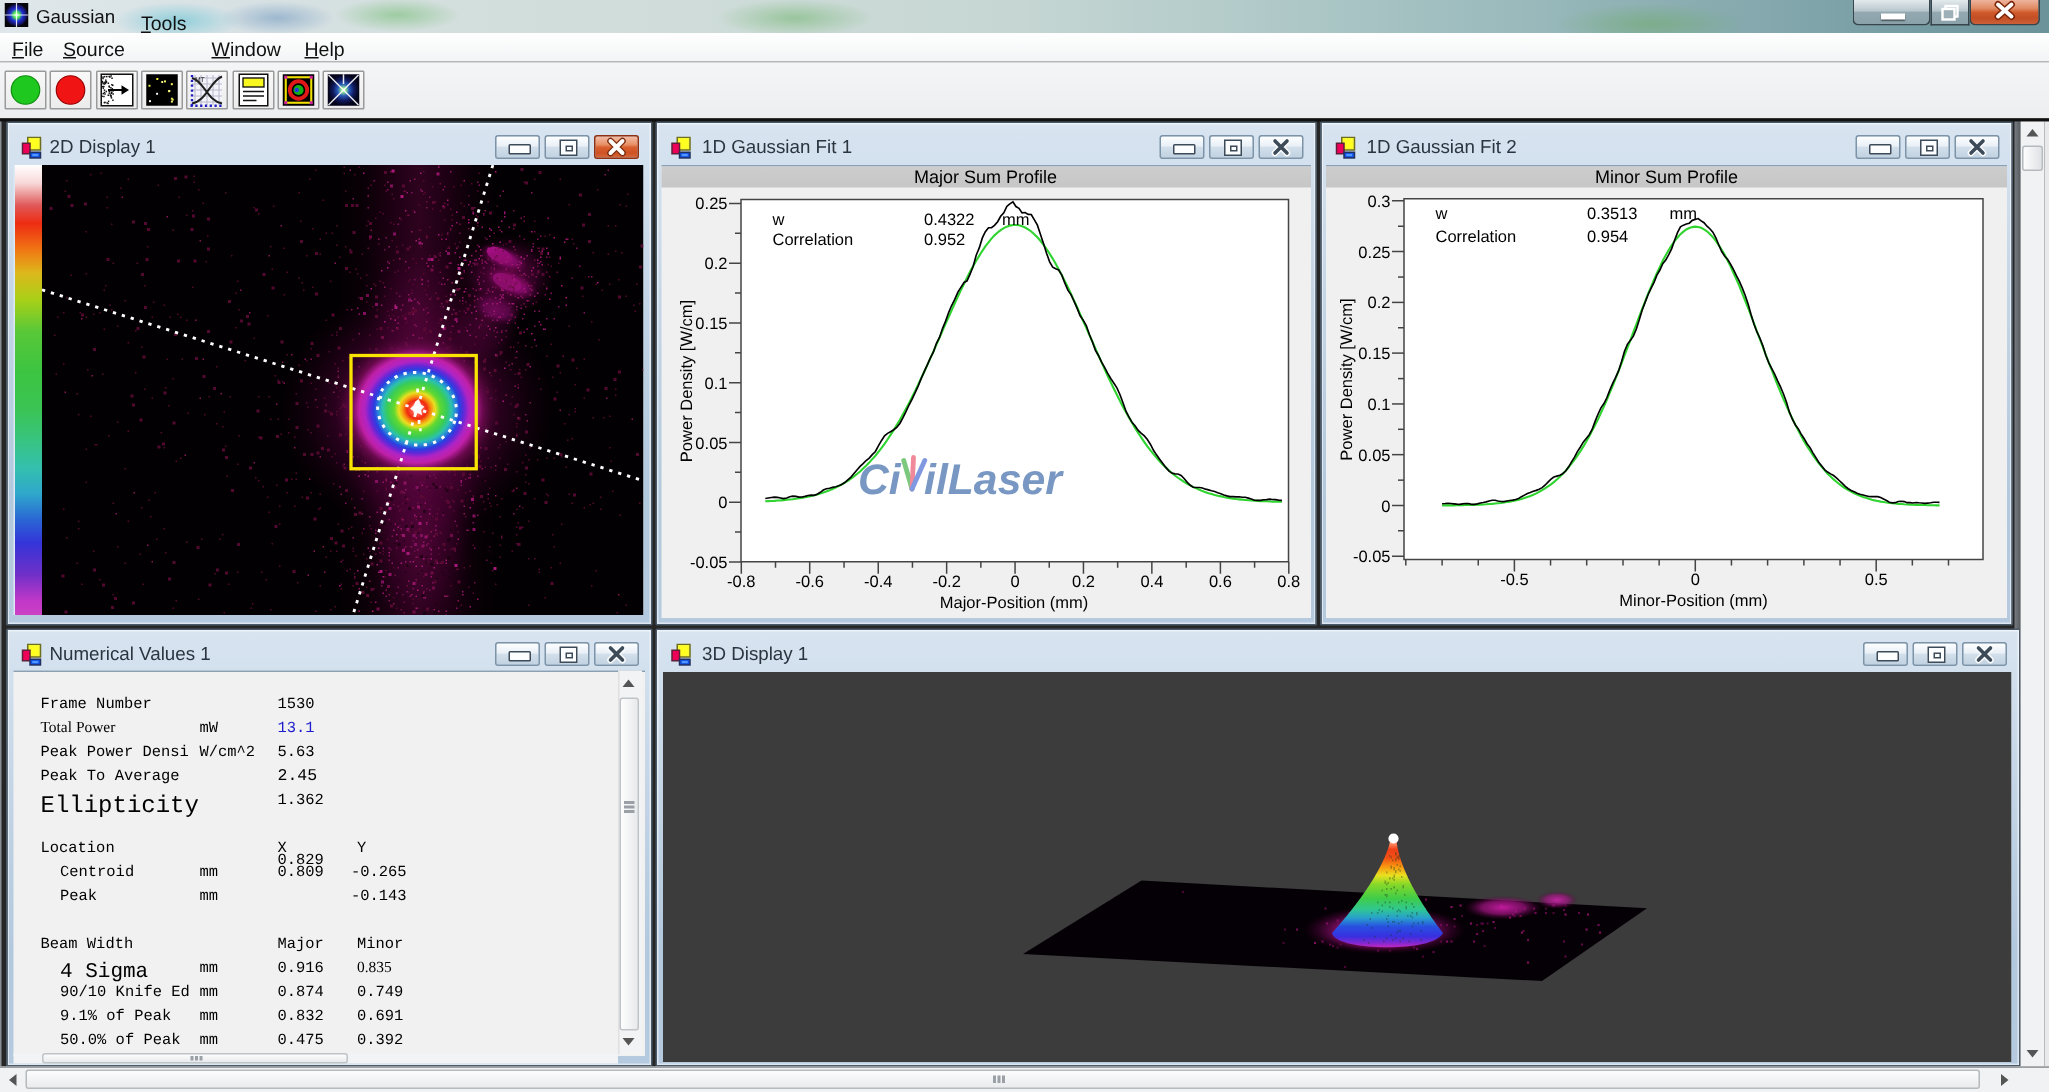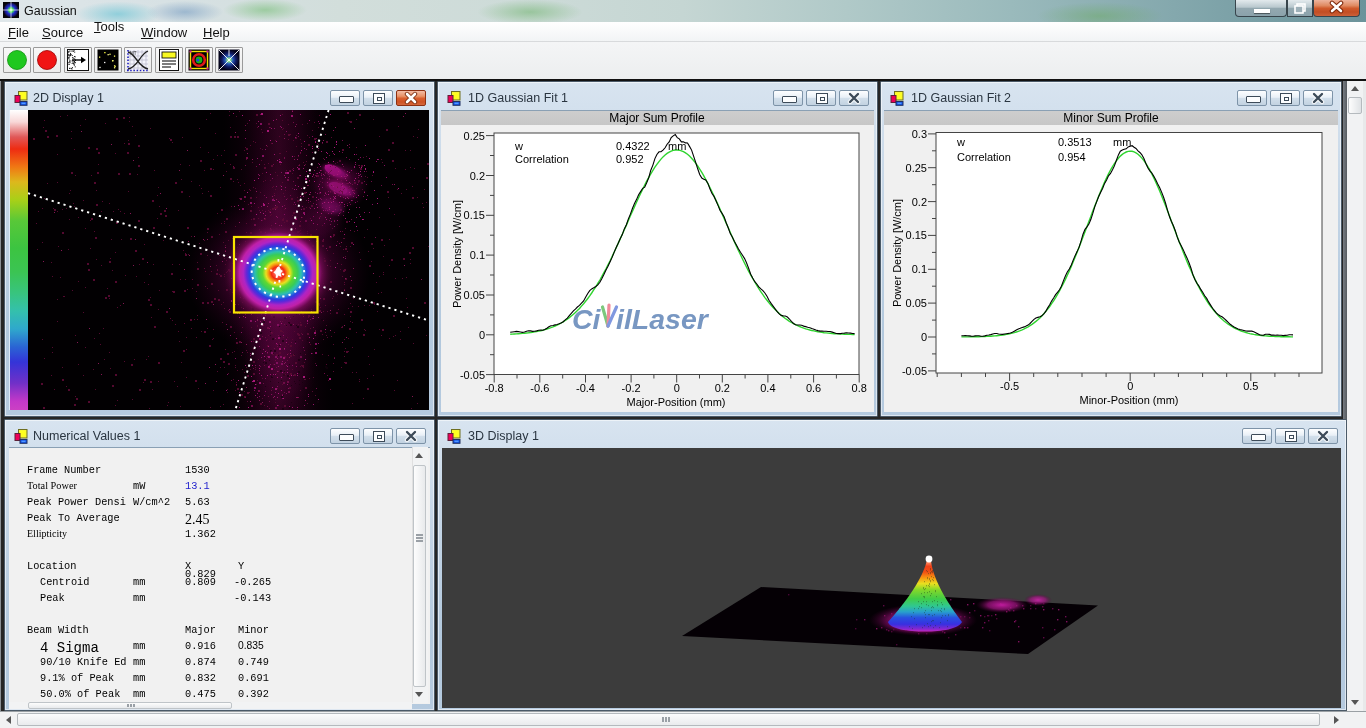--- a/index.html
+++ b/index.html
@@ -36,21 +36,21 @@
       <rect x="7" y="6" width="8" height="7" fill="#9db0b8" stroke="#fff" stroke-width="1.6"></rect>
     </svg></div>
 <div class="abs" style="left:1313px;top:0;width:47px;height:17px;border:1px solid #38454c;border-top:none;border-radius:0 0 4px 4px;background:linear-gradient(180deg,#eeb49e 0%,#e08a62 35%,#d05a2c 52%,#c24e24 75%,#cc6038 100%);box-sizing:border-box">
 <svg width="45" height="15" viewBox="0 0 45 15">
       <path d="M18 3 L27 11 M27 3 L18 11" stroke="#7c2508" stroke-width="4.6" stroke-linecap="round"></path>
       <path d="M18 3 L27 11 M27 3 L18 11" stroke="#ffffff" stroke-width="2.6" stroke-linecap="round"></path>
     </svg></div>
 <div class="abs" style="left:0;top:22px;width:1366px;height:19px;background:linear-gradient(180deg,#ffffff,#f2f4f5)"></div>
 <div class="abs nw" style="left:8px;top:25px;font-size:13px;color:#111"><span style="text-decoration:underline">F</span>ile</div>
 <div class="abs nw" style="left:42px;top:25px;font-size:13px;color:#111"><span style="text-decoration:underline">S</span>ource</div>
-<div class="abs nw" style="left:94px;top:19px;font-size:13px;color:#111"><span style="text-decoration:underline">T</span>ools</div>
+<div class="abs nw" style="left:94px;top:8px;font-size:13px;color:#111"><span style="text-decoration:underline">T</span>ools</div>
 <div class="abs nw" style="left:141px;top:25px;font-size:13px;color:#111"><span style="text-decoration:underline">W</span>indow</div>
 <div class="abs nw" style="left:203px;top:25px;font-size:13px;color:#111"><span style="text-decoration:underline">H</span>elp</div>
 <div class="abs" style="left:0;top:41px;width:1366px;height:38px;background:linear-gradient(180deg,#f4f5f6,#eceeef);border-top:1px solid #d8dadc;box-sizing:border-box"></div>
 <div class="abs" style="left:3px;top:47px;width:28px;height:26px;background:linear-gradient(180deg,#f8f8f8,#ececec);border:1px solid #9a9a9a;border-radius:1px;box-sizing:border-box"></div>
 <svg width="28" height="26" viewBox="0 0 28 26" class="abs" style="left:3px;top:47px">
     <circle cx="14" cy="13" r="9.5" fill="#1fc81f" stroke="#0f8f0f" stroke-width="0.8"></circle>
   </svg>
 <div class="abs" style="left:33px;top:47px;width:28px;height:26px;background:linear-gradient(180deg,#f8f8f8,#ececec);border:1px solid #9a9a9a;border-radius:1px;box-sizing:border-box"></div>
 <svg width="28" height="26" viewBox="0 0 28 26" class="abs" style="left:33px;top:47px">
     <circle cx="14" cy="13" r="9.5" fill="#f01414" stroke="#990000" stroke-width="0.8"></circle>
@@ -1192,41 +1192,41 @@
 <div class="abs" style="left:9px;top:447px;width:421px;height:256px;background:#f1f1f1;border-top:1px solid #8aa0b4"></div>
 <div class="abs nw" style="left:27px;top:464px;font-family:'Liberation Mono',monospace;font-size:10.3px;letter-spacing:0px;color:#000">Frame Number</div>
 <div class="abs nw" style="left:185px;top:464px;font-family:'Liberation Mono',monospace;font-size:10.3px;letter-spacing:0px;color:#000">1530</div>
 <div class="abs nw" style="left:27px;top:480px;font-family:Liberation Serif, serif;font-size:10.3px;letter-spacing:0px;color:#000">Total Power</div>
 <div class="abs nw" style="left:133px;top:480px;font-family:'Liberation Mono',monospace;font-size:10.3px;letter-spacing:0px;color:#000">mW</div>
 <div class="abs nw" style="left:185px;top:480px;font-family:'Liberation Mono',monospace;font-size:10.3px;letter-spacing:0px;color:#1c1ccc">13.1</div>
 <div class="abs nw" style="left:27px;top:496px;font-family:'Liberation Mono',monospace;font-size:10.3px;letter-spacing:0px;color:#000">Peak Power Densi</div>
 <div class="abs nw" style="left:133px;top:496px;font-family:'Liberation Mono',monospace;font-size:10.3px;letter-spacing:0px;color:#000">W/cm^2</div>
 <div class="abs nw" style="left:185px;top:496px;font-family:'Liberation Mono',monospace;font-size:10.3px;letter-spacing:0px;color:#000">5.63</div>
 <div class="abs nw" style="left:27px;top:512px;font-family:'Liberation Mono',monospace;font-size:10.3px;letter-spacing:0px;color:#000">Peak To Average</div>
-<div class="abs nw" style="left:185px;top:512px;font-family:Liberation Serif, serif;font-size:14px;letter-spacing:0px;color:#000">2.45</div>
-<div class="abs nw" style="left:27px;top:528px;font-family:Liberation Serif, serif;font-size:10px;letter-spacing:0px;color:#000">Ellipticity</div>
+<div class="abs nw" style="left:185px;top:512px;font-family:Liberation Mono, monospace;font-size:11px;letter-spacing:0px;color:#000">2.45</div>
+<div class="abs nw" style="left:27px;top:528px;font-family:Liberation Mono, monospace;font-size:16px;letter-spacing:0px;color:#000">Ellipticity</div>
 <div class="abs nw" style="left:185px;top:528px;font-family:'Liberation Mono',monospace;font-size:10.3px;letter-spacing:0px;color:#000">1.362</div>
 <div class="abs nw" style="left:27px;top:560px;font-family:'Liberation Mono',monospace;font-size:10.3px;letter-spacing:0px;color:#000">Location</div>
 <div class="abs nw" style="left:185px;top:560px;font-family:'Liberation Mono',monospace;font-size:10.3px;letter-spacing:0px;color:#000">X</div>
 <div class="abs nw" style="left:238px;top:560px;font-family:'Liberation Mono',monospace;font-size:10.3px;letter-spacing:0px;color:#000">Y</div>
 <div class="abs nw" style="left:40px;top:576px;font-family:'Liberation Mono',monospace;font-size:10.3px;letter-spacing:0px;color:#000">Centroid</div>
 <div class="abs nw" style="left:133px;top:576px;font-family:'Liberation Mono',monospace;font-size:10.3px;letter-spacing:0px;color:#000">mm</div>
 <div class="abs nw" style="left:185px;top:576px;font-family:'Liberation Mono',monospace;font-size:10.3px;letter-spacing:0px;color:#000">0.809</div>
 <div class="abs nw" style="left:234px;top:576px;font-family:'Liberation Mono',monospace;font-size:10.3px;letter-spacing:0px;color:#000">-0.265</div>
 <div class="abs nw" style="left:40px;top:592px;font-family:'Liberation Mono',monospace;font-size:10.3px;letter-spacing:0px;color:#000">Peak</div>
 <div class="abs nw" style="left:133px;top:592px;font-family:'Liberation Mono',monospace;font-size:10.3px;letter-spacing:0px;color:#000">mm</div>
 <div class="abs nw" style="left:185px;top:568px;font-family:'Liberation Mono',monospace;font-size:10.3px;letter-spacing:0px;color:#000">0.829</div>
 <div class="abs nw" style="left:234px;top:592px;font-family:'Liberation Mono',monospace;font-size:10.3px;letter-spacing:0px;color:#000">-0.143</div>
 <div class="abs nw" style="left:27px;top:624px;font-family:'Liberation Mono',monospace;font-size:10.3px;letter-spacing:0px;color:#000">Beam Width</div>
 <div class="abs nw" style="left:185px;top:624px;font-family:'Liberation Mono',monospace;font-size:10.3px;letter-spacing:0px;color:#000">Major</div>
 <div class="abs nw" style="left:238px;top:624px;font-family:'Liberation Mono',monospace;font-size:10.3px;letter-spacing:0px;color:#000">Minor</div>
 <div class="abs nw" style="left:40px;top:640px;font-family:'Liberation Mono',monospace;font-size:14px;letter-spacing:0px;color:#000">4 Sigma</div>
 <div class="abs nw" style="left:133px;top:640px;font-family:'Liberation Mono',monospace;font-size:10.3px;letter-spacing:0px;color:#000">mm</div>
 <div class="abs nw" style="left:185px;top:640px;font-family:'Liberation Mono',monospace;font-size:10.3px;letter-spacing:0px;color:#000">0.916</div>
-<div class="abs nw" style="left:238px;top:640px;font-family:Liberation Sans, sans-serif;font-size:10.3px;letter-spacing:0px;color:#000">0.835</div>
+<div class="abs nw" style="left:238px;top:640px;font-family:Liberation Serif, serif;font-size:10.3px;letter-spacing:0px;color:#000">0.835</div>
 <div class="abs nw" style="left:40px;top:656px;font-family:'Liberation Mono',monospace;font-size:10.3px;letter-spacing:0px;color:#000">90/10 Knife Ed</div>
 <div class="abs nw" style="left:133px;top:656px;font-family:'Liberation Mono',monospace;font-size:10.3px;letter-spacing:0px;color:#000">mm</div>
 <div class="abs nw" style="left:185px;top:656px;font-family:'Liberation Mono',monospace;font-size:10.3px;letter-spacing:0px;color:#000">0.874</div>
 <div class="abs nw" style="left:238px;top:656px;font-family:'Liberation Mono',monospace;font-size:10.3px;letter-spacing:0px;color:#000">0.749</div>
 <div class="abs nw" style="left:40px;top:672px;font-family:'Liberation Mono',monospace;font-size:10.3px;letter-spacing:0px;color:#000">9.1% of Peak</div>
 <div class="abs nw" style="left:133px;top:672px;font-family:'Liberation Mono',monospace;font-size:10.3px;letter-spacing:0px;color:#000">mm</div>
 <div class="abs nw" style="left:185px;top:672px;font-family:'Liberation Mono',monospace;font-size:10.3px;letter-spacing:0px;color:#000">0.832</div>
 <div class="abs nw" style="left:238px;top:672px;font-family:'Liberation Mono',monospace;font-size:10.3px;letter-spacing:0px;color:#000">0.691</div>
 <div class="abs nw" style="left:40px;top:688px;font-family:'Liberation Mono',monospace;font-size:10.3px;letter-spacing:0px;color:#000">50.0% of Peak</div>
 <div class="abs nw" style="left:133px;top:688px;font-family:'Liberation Mono',monospace;font-size:10.3px;letter-spacing:0px;color:#000">mm</div>

